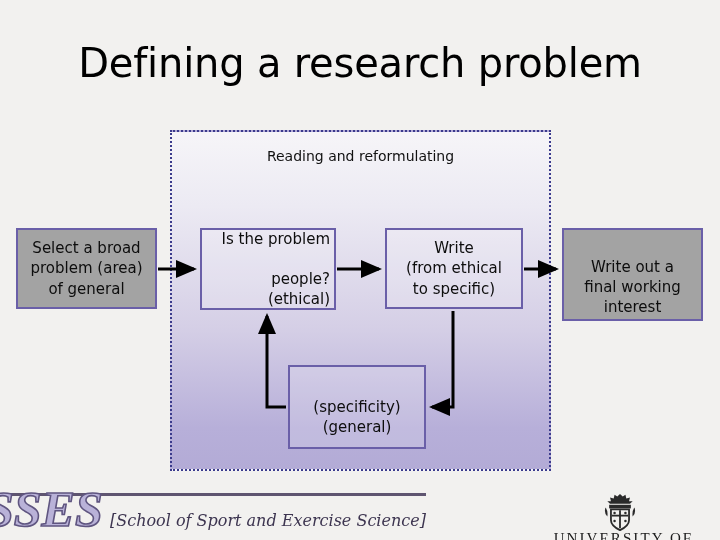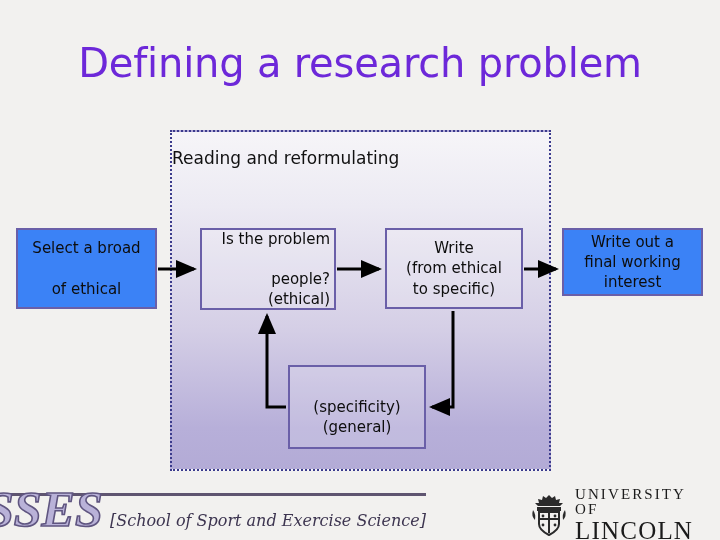--- a/index.html
+++ b/index.html
@@ -18,70 +18,70 @@
   
   .slide-title {
     position: absolute;
     left: 0;
     top: 40px;
     width: 720px;
     text-align: center;
     font-family: "DejaVu Sans", sans-serif;
     font-size: 40px;
     font-weight: 400;
-    color: #6d28d9;
+    color: #000000;
     letter-spacing: -0.2px;
     white-space: nowrap;
   }
 
   
   .flow-container {
     position: absolute;
     left: 170px;
     top: 130px;
     width: 381px;
     height: 341px;
     box-sizing: border-box;
     border: 2px dotted #3b3b8c;
     background: linear-gradient(to bottom, #f6f5f8 0%, #eceaf3 22%, #d5cfe6 58%, #b7afd9 88%, #b3abd6 100%);
   }
   .flow-container-title {
     position: absolute;
     left: 0;
     top: 16px;
     width: 100%;
-    text-align: left;
+    text-align: center;
     font-family: "DejaVu Sans", sans-serif;
-    font-size: 17px;
+    font-size: 14px;
     color: #111111;
     white-space: nowrap;
   }
 
   
   .node {
     position: absolute;
     box-sizing: border-box;
     border: 2px solid #6a5fa8;
     display: flex;
     align-items: center;
     justify-content: center;
     text-align: center;
     font-family: "DejaVu Sans", sans-serif;
     font-size: 15px;
     line-height: 1.34;
     color: #0d0d0d;
     padding: 2px 4px;
   }
-  .node-outer { background: #3b82f6; }
+  .node-outer { background: #a3a3a3; }
   .node-inner { background: rgba(255,255,255,0.16); }
 
   #node-select   { left: 16px;  top: 228px; width: 141px; height: 81px; }
   #node-shared   { left: 200px; top: 228px; width: 136px; height: 82px; text-align: right; }
   #node-read     { left: 385px; top: 228px; width: 138px; height: 81px; }
-  #node-write    { left: 562px; top: 228px; width: 141px; height: 68px; align-items: flex-end; }
+  #node-write    { left: 562px; top: 228px; width: 141px; height: 93px; align-items: flex-end; }
   #node-reform   { left: 288px; top: 365px; width: 138px; height: 84px; }
 
   
   .arrow-layer {
     position: absolute;
     left: 0; top: 0;
     width: 720px; height: 540px;
     pointer-events: none;
   }
 
@@ -112,20 +112,21 @@
     white-space: nowrap;
   }
   .uol-logo {
     position: absolute;
     left: 530px;
     top: 493px;
     width: 180px;
     height: 44px;
     display: flex;
     align-items: center;
+    flex-direction: column;
   }
   .uol-crest { width: 38px; height: 42px; flex: 0 0 38px; }
   .uol-words {
     margin-left: 7px;
     font-family: "Liberation Serif", serif;
     color: #1b1b1b;
     line-height: 1;
   }
   .uol-line1 {
     font-size: 15px;
@@ -144,22 +145,22 @@
 
 <div class="slide-title">Defining a research problem</div>
 
 <div class="flow-container">
   <div class="flow-container-title">Reading and reformulating</div>
 </div>
 
 <div class="node node-outer" id="node-select">
   <span>
     <span>Select a broad</span><br>
-    <br>
-    <span>of ethical</span>
+    <span>problem (area)</span><br>
+    <span>of general</span>
   </span>
 </div>
 
 <div class="node node-inner" id="node-shared">
   <span>
     <span>Is the problem</span><br>
     <br>
     <span>people? (ethical)</span>
   </span>
 </div>

